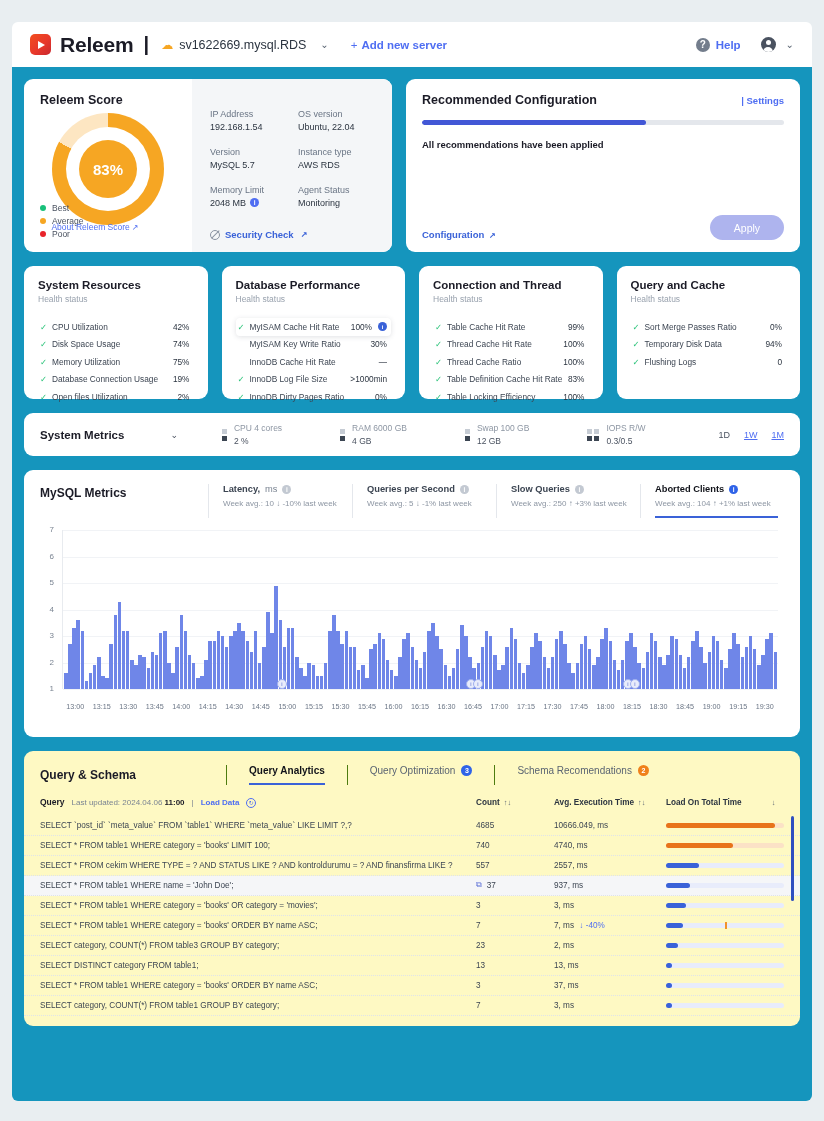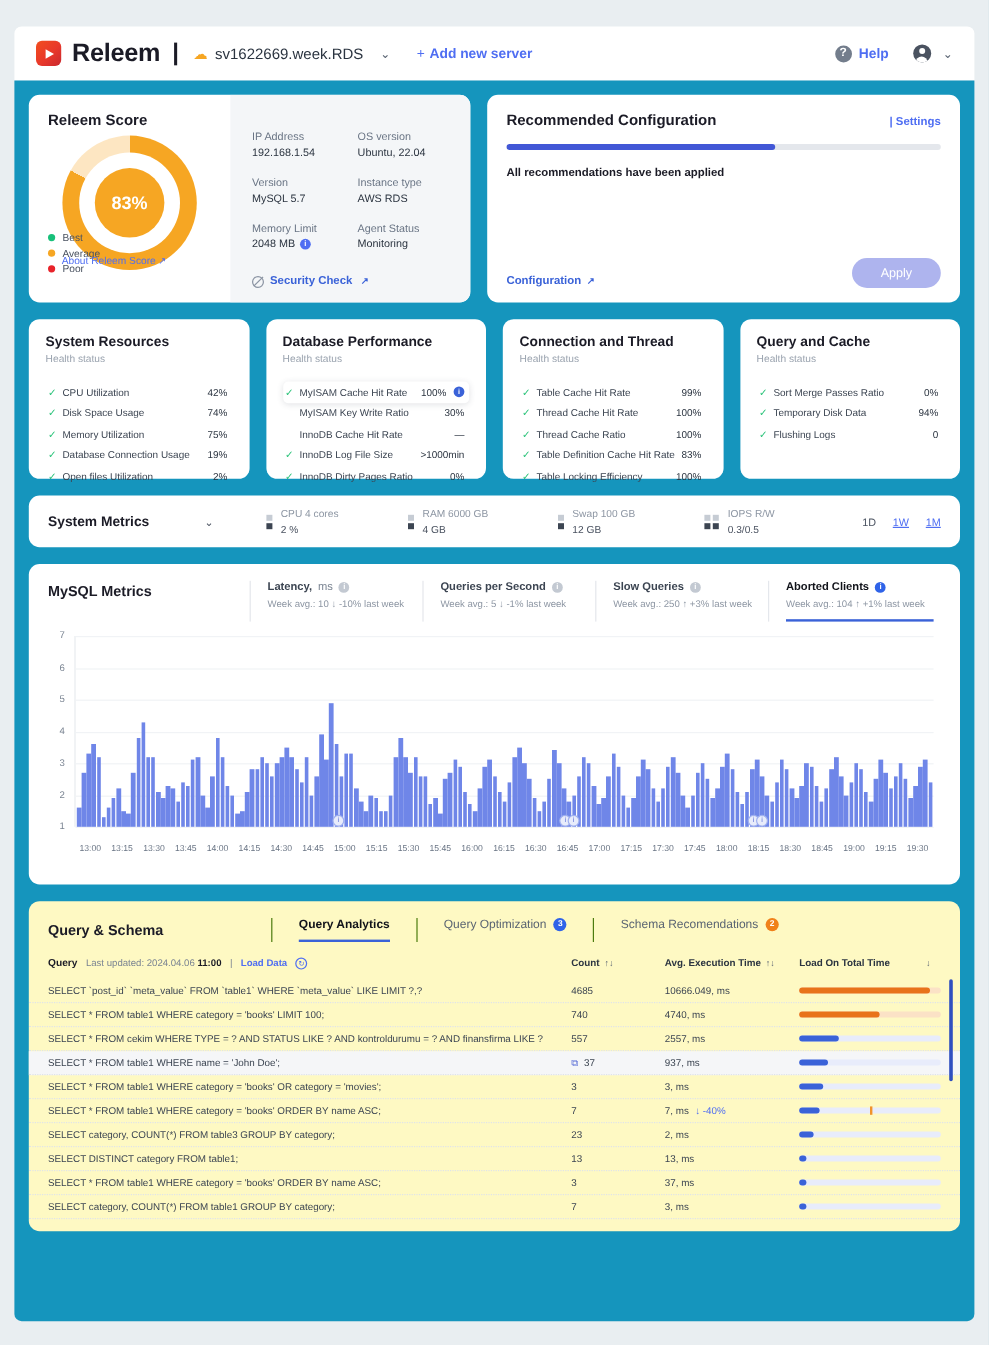--- a/index.html
+++ b/index.html
@@ -65,21 +65,21 @@
   .donut {
     width: 112px; height: 112px; border-radius: 50%;
     background: conic-gradient(#f6a623 0deg 299deg, #fde6c2 299deg 360deg);
     display: flex; align-items: center; justify-content: center;
   }
   .donut-hole { width: 84px; height: 84px; border-radius: 50%; background: #fff;
     display: flex; align-items: center; justify-content: center; }
   .donut-core { width: 58px; height: 58px; border-radius: 50%; background: #f6a623;
     display:flex; align-items:center; justify-content:center;
     color: #fff; font-size: 15px; font-weight: bold; }
-  .legend { position: absolute; left: 16px; bottom: 20px; }
+  .legend { position: absolute; left: 16px; bottom: 10px; }
   .legend-row { display: flex; align-items: center; gap: 6px; margin-bottom: 3px; }
   .dot { width: 6px; height: 6px; border-radius: 50%; }
   .legend-lbl { font-size: 8.5px; color: #4a5260; }
   .about-link { position: absolute; right: -55px; bottom: 10px; font-size: 8.5px; color: #4f6ef2; white-space: nowrap; }
   .ext { font-size: 8px; margin-left: 2px; }
 
   .score-right { flex: 1; background: #f4f6f8; padding: 30px 0 0 18px; position: relative; }
   .info-grid { display: grid; grid-template-columns: 88px 1fr; row-gap: 15px; }
   .info-k { font-size: 9px; color: #6a7585; }
   .info-v { font-size: 9px; color: #2b3440; margin-top: 3px; }
@@ -213,21 +213,21 @@
 
 <div class="page">
 
   <div class="topbar">
     <div class="logo-mark">
         <div class="tri"></div>
       </div>
     <div class="brand">Releem</div>
     <div class="divider-pipe">|</div>
     <div class="cloud-ic">☁</div>
-    <div class="server-name">sv1622669.week.RDS</div>
+    <div class="server-name">sv1622669.mysql.RDS</div>
     <div class="chev">⌄</div>
     <div class="add-server">
       <span class="plus">+</span><span>Add new server</span>
     </div>
     <div class="topbar-right">
       <div class="circ-ic">?</div>
       <div class="help-txt">Help</div>
       <div class="avatar-ic"></div>
       <div class="chev" style="margin-left:4px">⌄</div>
     </div>

